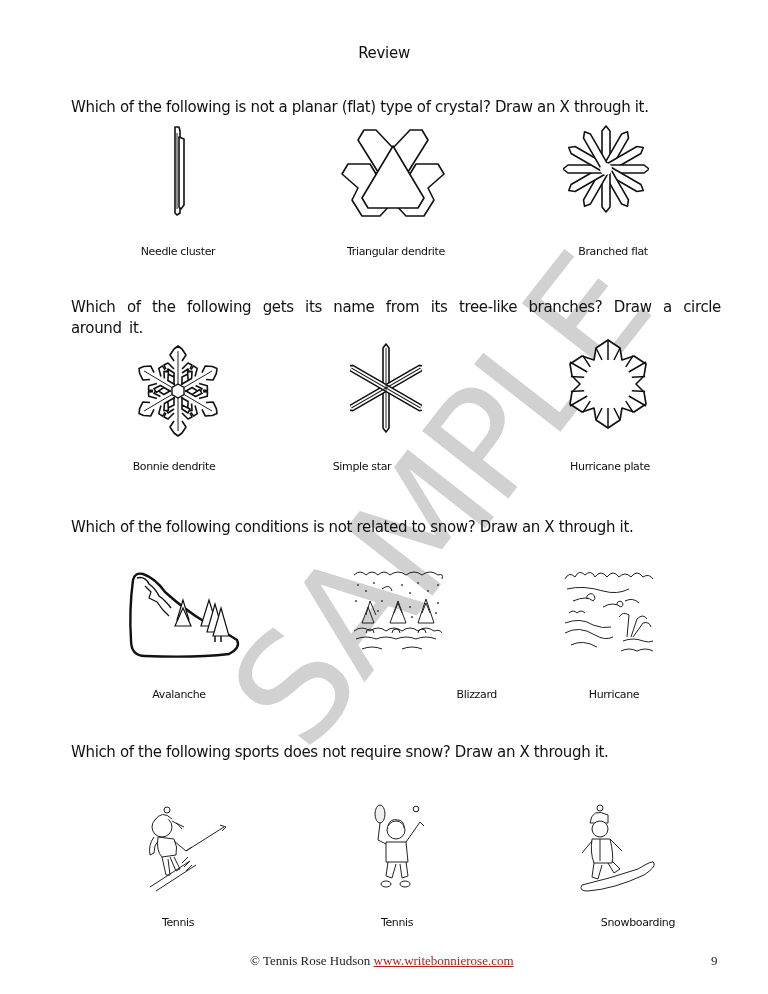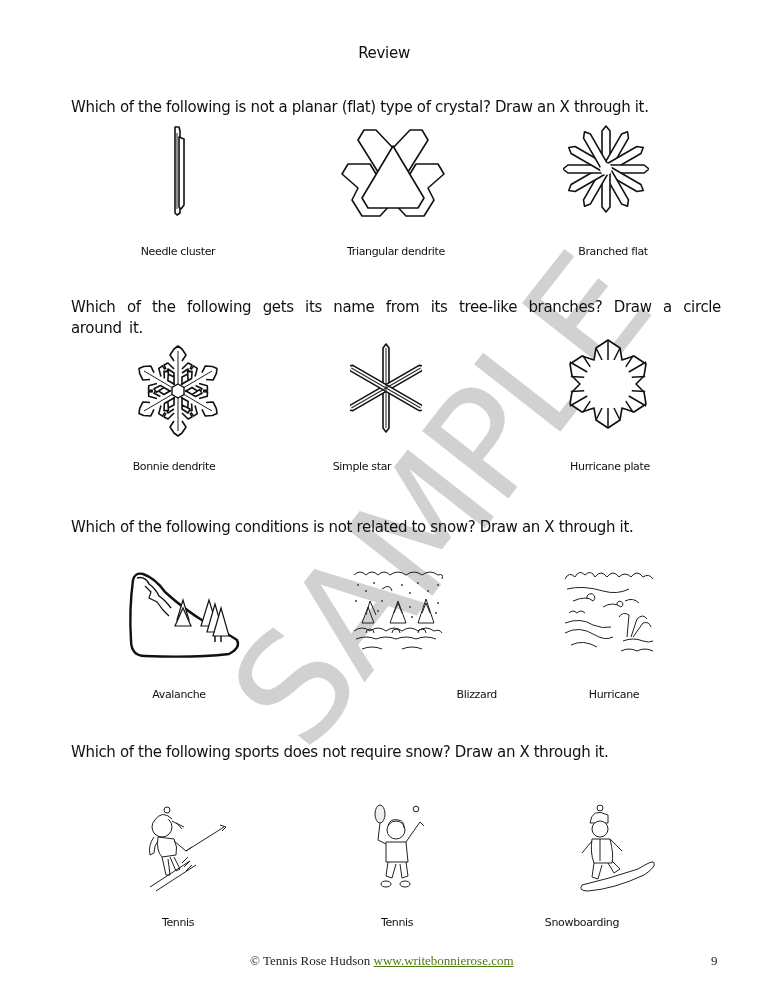--- a/index.html
+++ b/index.html
@@ -13,21 +13,21 @@
   .fig { position: absolute; }
   .fig svg { display: block; }
   .label { position: absolute; font-size: 11px; letter-spacing: -0.35px; text-align: center; width: 200px; }
   .watermark { position: absolute; left: 158px; top: 427px; font-size: 150px; color: #c9c9c9;
                font-family: "DejaVu Sans", sans-serif; letter-spacing: -6px;
                transform: rotate(-52deg); transform-origin: center; opacity: 0.85;
                pointer-events: none; white-space: nowrap; line-height: 1; }
   .footer { position: absolute; top: 953px; left: 0; width: 768px;
             font-family: "Liberation Serif", "DejaVu Serif", serif; font-size: 13px; color: #222; }
   .footer .credit { position: absolute; left: 250px; }
-  .footer a { color: #4d7c0f; text-decoration: underline; }
+  .footer a { color: #b91c1c; text-decoration: underline; }
   .footer .pagenum { position: absolute; left: 711px; }
   .stroke { fill: #fff; stroke: #111; stroke-width: 1.6; stroke-linejoin: round; }
   .thin { fill: none; stroke: #222; stroke-width: 1; }
 </style>
 </head>
 <body>
 
 <div class="watermark">SAMPLE</div>
 
 <div class="page-title">Review</div>
@@ -297,21 +297,21 @@
       <path d="M12 20 Q14 4 30 12 L30 20 Z" fill="#fff"></path>
       <circle cx="22" cy="26" r="8" fill="#fff"></circle>
       <path d="M14 36 L32 36 Q36 52 34 60 L16 60 Q12 50 14 36 Z" fill="#fff"></path>
       <path d="M14 38 L4 50 M32 36 L44 48"></path>
       <path d="M22 36 L22 58"></path>
       <path d="M16 60 L14 74 L20 76 L24 62 M30 60 L36 70 L42 66 L34 58"></path>
       <path d="M4 82 Q30 76 60 66 Q76 56 76 60 Q78 64 66 72 Q36 86 10 88 Q0 88 4 82 Z" fill="#fff"></path>
     </g>
   </svg>
 </div>
-<div class="label" style="left:482px; top:916px;">Snowboarding</div>
+<div class="label" style="left:538px; top:916px;">Snowboarding</div>
 
 <div class="footer">
   <span class="credit">
     <span>© Tennis Rose Hudson</span>
     <a>www.writebonnierose.com</a>
   </span>
   <span class="pagenum">9</span>
 </div>
 
 </body></html>

